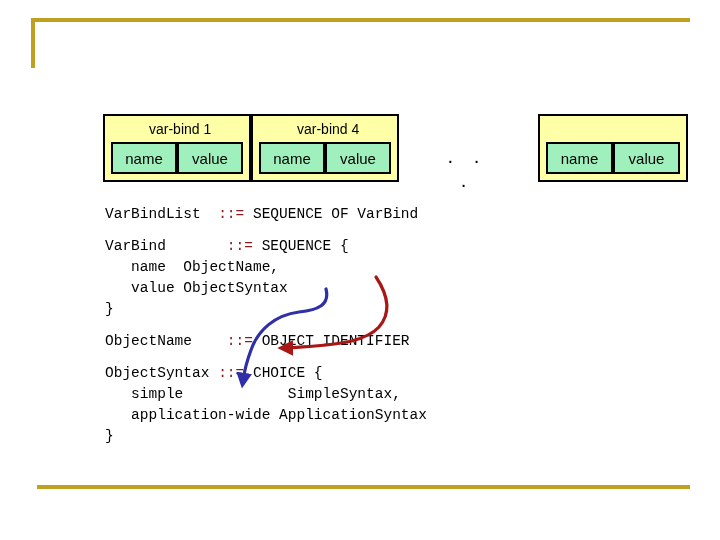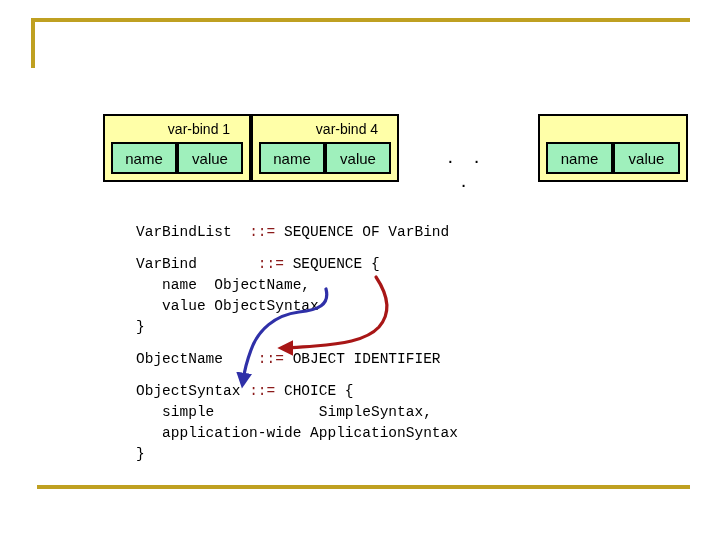--- a/index.html
+++ b/index.html
@@ -67,21 +67,20 @@
   }
   #varbind-1 { left: 103px; }
   #varbind-2 { left: 251px; }
   #varbind-n { left: 538px; width: 150px; }
 
   .varbind-label {
     position: absolute;
     left: 0;
     right: 0;
     top: 5px;
-    text-align: center;
     font-size: 14px;
     color: #000000;
     line-height: 16px;
     margin-left: 44px;
   }
   .varbind-cells {
     position: absolute;
     left: 6px;
     right: 6px;
     top: 26px;
@@ -109,27 +108,26 @@
     font-size: 20px;
     letter-spacing: 7px;
     color: #000000;
     line-height: 24px;
   }
 
   
   #code-block {
     position: absolute;
     left: 105px;
-    top: 222px;
+    top: 204px;
     font-family: "Liberation Mono", "DejaVu Sans Mono", monospace;
     font-size: 14.5px;
     line-height: 21px;
     color: #000000;
     white-space: pre;
-    margin-left: 31px;
   }
   #code-block .line { white-space: pre; height: 21px; }
   #code-block .blank { height: 11px; }
   .op { color: #8b1a1a; }
 
   
   #arrow-layer {
     position: absolute;
     left: 0;
     top: 0;

